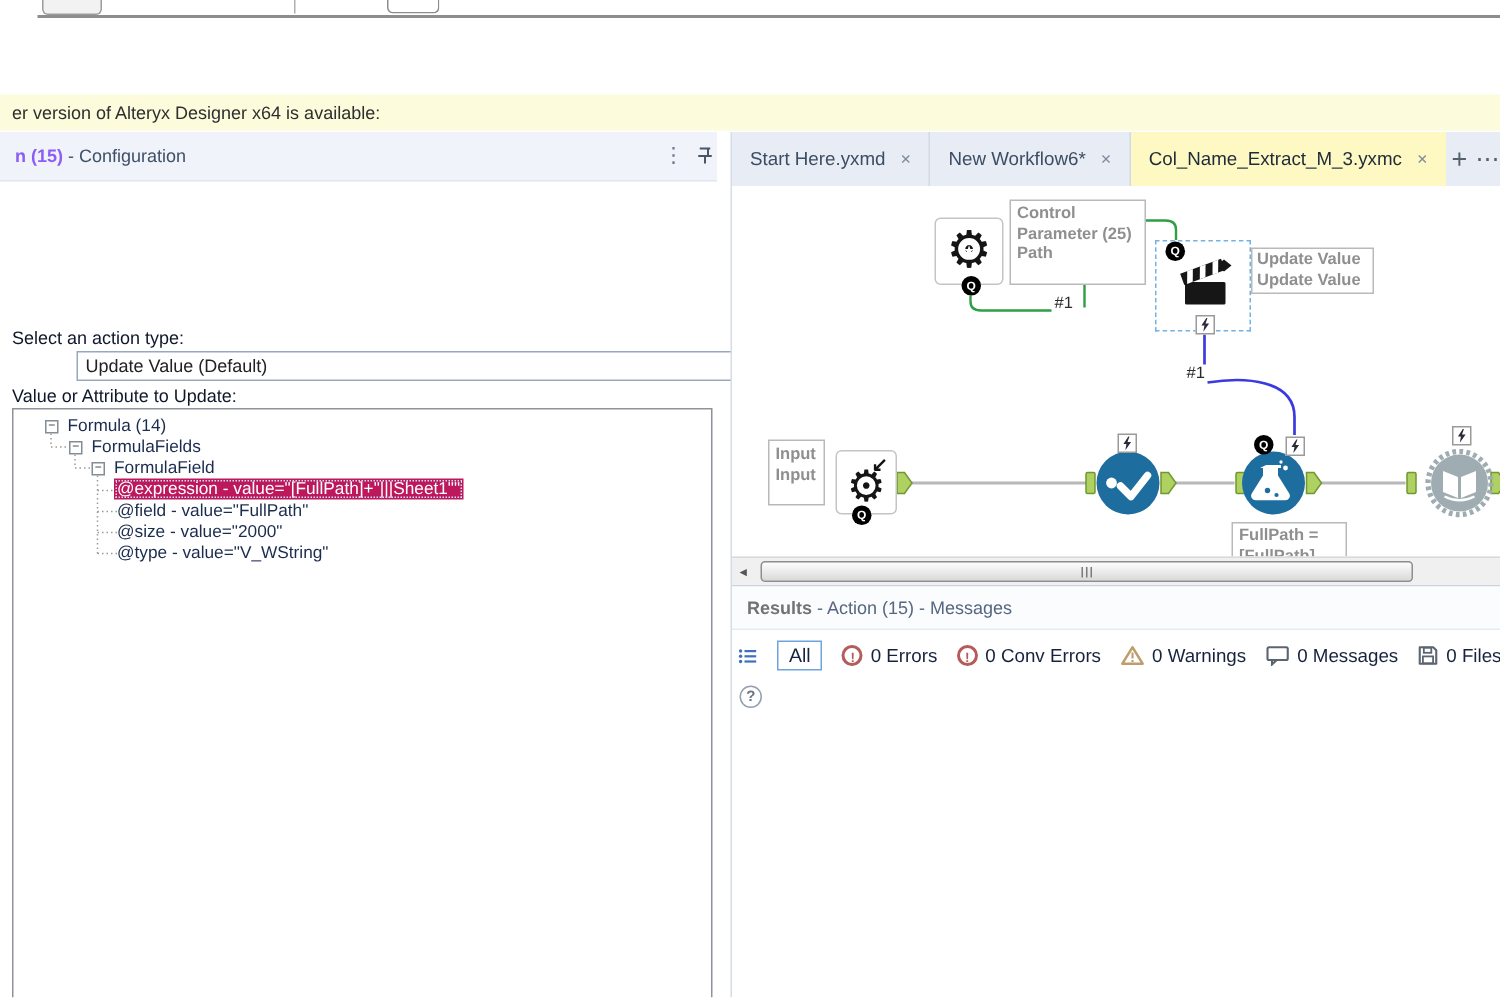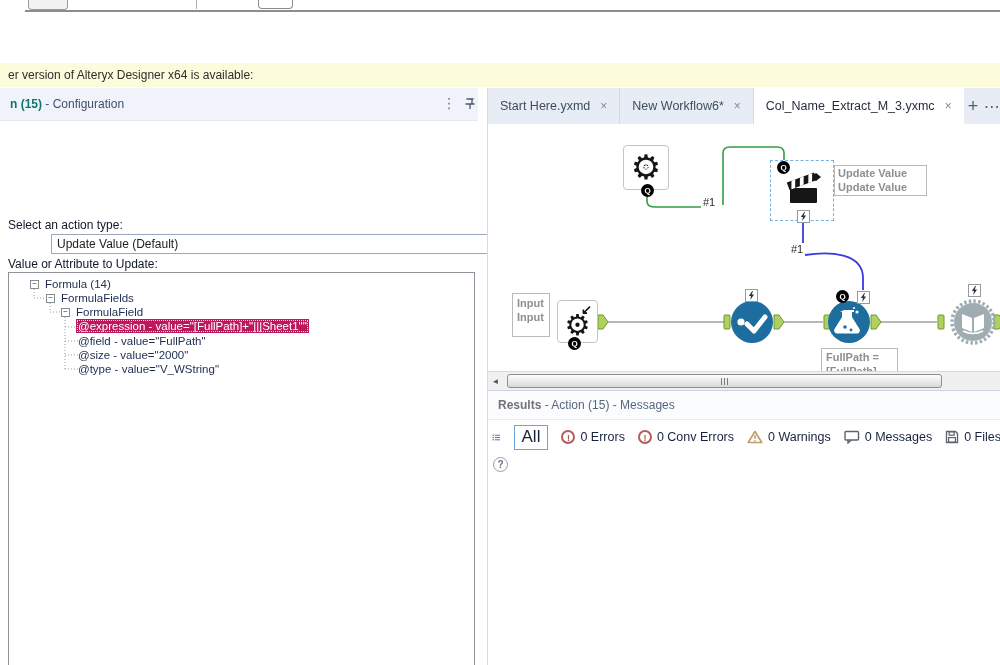--- a/index.html
+++ b/index.html
@@ -12,36 +12,36 @@
   .top-btn { position:absolute; top:0; border:1px solid #9b9b9b; border-top:none; border-radius:0 0 4px 4px; background:#f2f2f2; }
   #top-hline { position:absolute; left:25px; top:10px; width:975px; height:2px; background:#8d8d8d; }
 
   
   #notifbar { position:absolute; left:0; top:63px; width:1000px; height:24px; background:#fcfbdc; font-size:12px; color:#2e2e2e; line-height:24px; padding-left:8px; }
 
   
   #config { position:absolute; left:0; top:88px; width:481px; height:577px; background:#fff; }
   #config-header { position:absolute; left:0; top:0; width:478px; height:33px; background:#f0f4fa; border-bottom:1px solid #e2e8f2; }
   #config-title { position:absolute; left:10px; top:9px; font-size:12px; color:#404f68; }
-  #config-title b { font-weight:bold; color:#0f766e; }
+  #config-title b { font-weight:bold; color:#8b5cf6; }
   .cfg-label { position:absolute; left:8px; font-size:12px; color:#0f172a; }
   #action-dd { position:absolute; left:8px; top:146px; width:470px; height:20px; border:1px solid #98a8bf; background:#fff; font-size:12px; color:#222; line-height:18px; padding-left:5px;margin-left:43px; }
   #dd-caret { position:absolute; right:6px; top:5px; font-size:8px; color:#333; }
   #treebox { position:absolute; left:8px; top:184px; width:467px; height:436px; border:1px solid #8f9399; background:#fff; }
   .expand-box { position:absolute; width:9px; height:9px; background:#fff; border:1px solid #848c94; font-size:8px; line-height:6px; text-align:center; color:#333; }
   .tree-text { position:absolute; font-size:11.5px; color:#1b2c4f; white-space:pre; }
   .tree-sel { background:#be185d; color:#fff; outline:1px dotted #cfe3f7; outline-offset:-2px; padding:1px 2px; }
   #highlighter { position:absolute; left:0; top:560px; width:330px; height:105px; pointer-events:none; }
 
   
   #right { position:absolute; left:487px; top:88px; width:513px; height:577px; border-left:1px solid #d5dce6; }
   #tabbar { position:absolute; left:0; top:0; width:513px; height:36px; background:#e8edf5; display:flex; align-items:stretch; }
   .tab { display:flex; align-items:center; padding:0 12px; font-size:12.5px; color:#3c4d63; border-right:1px solid #d2dae6; white-space:nowrap; }
   .tab .x { margin-left:10px; color:#7e8b9d; font-size:12px; }
-  .tab.active { background:#ffffff; color:#1f2a3a; border-right:none;justify-content:center; }
+  .tab.active { background:#fef9c3; color:#1f2a3a; border-right:none;justify-content:center; }
   .tabbtn { display:flex; align-items:center; justify-content:center; width:32px; color:#55606e; font-size:16px; }
 
   #canvas { position:absolute; left:0; top:36px; width:513px; height:247px; background:#fff; overflow:hidden; }
   .tool-label { position:absolute; background:#fff; border:1px solid #b9b9b9; color:#8f8f8f; font-weight:bold; font-size:11px; line-height:13.5px; padding:2px 4px; }
   .tool-box { position:absolute; background:#fff; border:1px solid #c4c4c4; border-radius:4px; text-align:center; }
   .gear-glyph { color:#151515; display:block; }
   .q-badge { position:absolute; width:13px; height:13px; background:#000; border-radius:50%; color:#fff; font-size:8px; font-weight:bold; text-align:center; line-height:13px; }
   .bolt-badge { position:absolute; width:13px; height:13px; background:#fff; border:1px solid #9a9a9a; }
   .conn-num { position:absolute; font-size:11px; color:#2b2b2b; }
   .sel-box { position:absolute; border:1px dashed #74b2e2; }
@@ -49,21 +49,21 @@
   #hscroll { position:absolute; left:0; top:283px; width:513px; height:19px; background:#f0f0f0; border-top:1px solid #d9d9d9; }
   #hs-left { position:absolute; left:1px; top:2px; width:13px; height:15px; font-size:8px; color:#555; text-align:center; line-height:15px; }
   #hs-thumb { position:absolute; left:19px; top:2px; width:435px; height:14px; border:1px solid #8e8e8e; border-radius:3px; background:linear-gradient(#fdfdfd,#d9d9d9); display:flex; align-items:center; justify-content:center; gap:2px; }
   #hs-thumb i { display:block; width:1px; height:7px; background:#7c7c7c; }
 
   #results { position:absolute; left:0; top:302px; width:513px; height:275px; background:#fff; border-top:1px solid #c9d3e2; }
   #res-title { position:absolute; left:0; top:0; width:513px; height:29px; background:#fbfcfe; border-bottom:1px solid #e6eaf1; font-size:12px; line-height:29px; padding-left:10px; color:#566780; }
   #res-title b { color:#737373; }
   #res-toolbar { position:absolute; left:0; top:32px; width:513px; height:28px; display:flex; align-items:center; gap:13px; padding-left:4px; font-size:12.5px; color:#17233d; }
   .fitem { display:flex; align-items:center; gap:5px; white-space:nowrap; }
-  #all-btn { border:1px solid #6da4dc; background:#fff; padding:1px 7px 2px 7px; font-size:17px; color:#17233d; }
+  #all-btn { border:1px solid #6da4dc; background:#fff; padding:1px 7px 2px 7px; font-size:13px; color:#17233d; }
   .errcirc { display:inline-block; width:14px; height:14px; border:2px solid #b65b5b; border-radius:50%; color:#b65b5b; font-weight:bold; font-size:9px; text-align:center; line-height:13px; }
   #help-icon { position:absolute; left:5px; top:66px; width:15px; height:15px; border:1.5px solid #93a0ae; border-radius:50%; color:#6a7687; font-size:10px; font-weight:bold; text-align:center; line-height:14px; }
   svg { display:block; }
 </style>
 </head>
 <body>
 
 <div id="stage">
 
   <div id="topstrip">
@@ -202,20 +202,25 @@
           <polygon points="496,190 486,194 486,208 496,204" fill="#fff"></polygon>
           <path d="M475,207 Q485,212 495,207" stroke="#fff" stroke-width="1.5" fill="none"></path>
         </g>
       </svg>
 
       <div class="tool-box" style="left:135px; top:21px; width:46px; height:45px;">
         <span class="gear-glyph" style="font-size:34px; line-height:43px;">⚙</span>
         <span class="abs" style="left:18px; top:16px; font-size:9px; color:#fff;">★</span>
       </div>
       <div class="q-badge" style="left:153px; top:60px;">Q</div>
+      <div class="tool-label" style="left:185px; top:9px; width:91px; height:57px;">
+        <div>Control</div>
+        <div>Parameter (25)</div>
+        <div>Path</div>
+      </div>
       <div class="conn-num" style="left:215px; top:72px;">#1</div>
 
       <div class="sel-box" style="left:282px; top:36px; width:64px; height:61px;">
         <svg class="abs" style="left:13px; top:8px;" width="40" height="40" viewBox="0 0 40 40">
           <g fill="#161616">
             <rect x="6" y="19" width="27" height="15" rx="1"></rect>
             <g transform="rotate(-20 8 19)">
               <rect x="5" y="12" width="29" height="8"></rect>
             </g>
             <polygon points="32,4 37,8 32,12 27,8"></polygon>
@@ -226,21 +231,21 @@
             <polygon points="28,12 32,12 29,20 25,20"></polygon>
           </g>
         </svg>
       </div>
       <div class="q-badge" style="left:289px; top:37px;">Q</div>
       <div class="bolt-badge" style="left:309px; top:86px;">
         <svg width="11" height="11" viewBox="0 0 12 12">
             <path d="M6.8,1 L3.2,6.6 H5.4 L4.6,11 L8.8,5 H6.2 L7.6,1 Z" fill="#2b2b3a"></path>
           </svg>
       </div>
-      <div class="tool-label" style="left:346px; top:41px; width:93px; height:31px; padding:1px 3px;">
+      <div class="tool-label" style="left:346px; top:41px; width:82px; height:31px; padding:1px 3px;">
         <div>Update Value</div>
         <div>Update Value</div>
       </div>
       <div class="conn-num" style="left:303px; top:119px;">#1</div>
 
       <div class="tool-label" style="left:24px; top:169px; width:38px; height:44px; padding:3px 4px;">
         <div>Input</div>
         <div>Input</div>
       </div>
       <div class="tool-box" style="left:69px; top:176px; width:41px; height:43px;">

